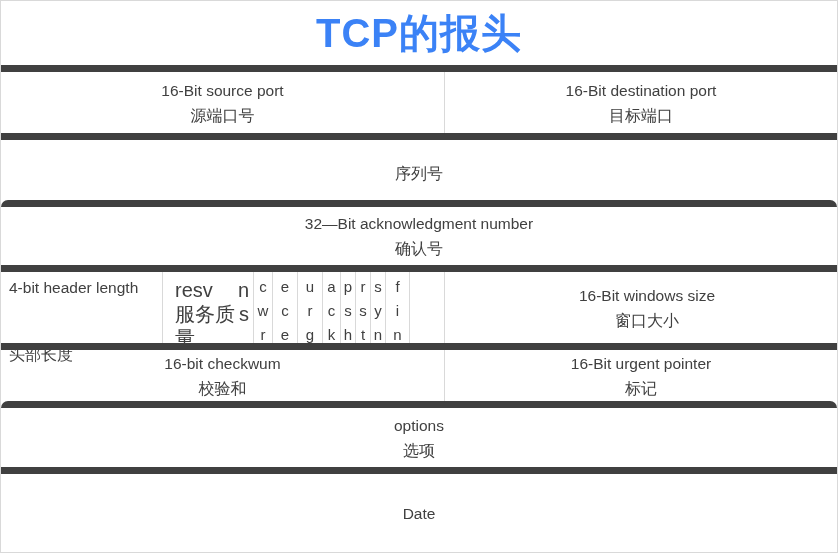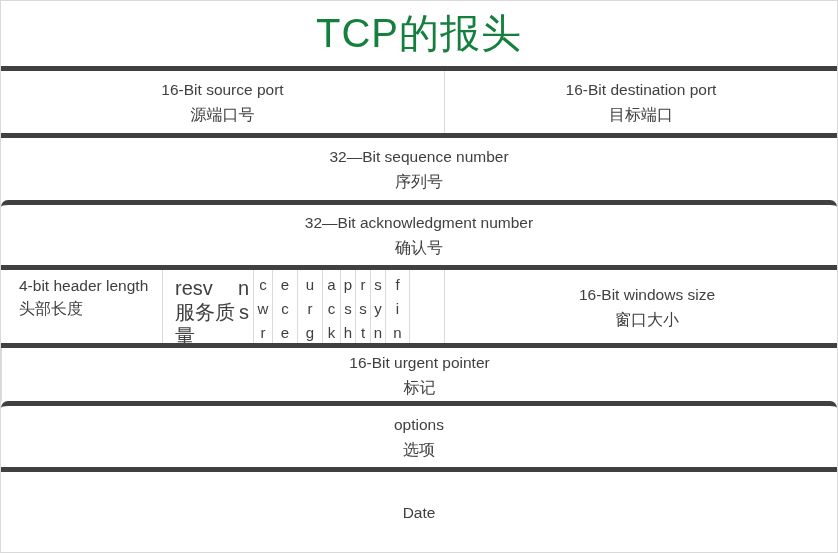--- a/index.html
+++ b/index.html
@@ -13,34 +13,34 @@
     height: 553px;
     border: 1px solid #d9d9d9;
     background: #ffffff;
     display: flex;
     flex-direction: column;
     overflow: hidden;
   }
   .row {
     display: flex;
     flex-direction: row;
-    border-top: 5px solid #404040;
+    border-top: 7px solid #404040;
   }
   .row.first { border-top: none; }
 
   
   .title-row {
     height: 67px;
     align-items: center;
     justify-content: center;
   }
   .title-text {
     font-size: 40px;
-    font-weight: 400;
-    color: #15803d;
+    font-weight: 700;
+    color: #3b82f6;
     letter-spacing: 1px;
   }
 
   
   .cell {
     display: flex;
     flex-direction: column;
     justify-content: center;
     align-items: center;
     font-size: 15.5px;
@@ -57,21 +57,22 @@
   .h60 { height: 60px; }
   .h72 { height: 88px; }
 
   .half-left { width: 443px; }
 
   
   .hdr-len-cell {
     width: 161px;
     align-items: flex-start;
     justify-content: flex-start;
-    padding: 7px 0 0 18px;
+    padding: 7px 0 0 8px;
+    gap: 44px;
   }
   .hdr-len-cell .zh { margin-top: 6px; }
 
   .resv-cell {
     width: 91px;
     display: flex;
     flex-direction: column;
     justify-content: flex-start;
     padding: 6px 4px 0 12px;
     font-size: 20px;
@@ -113,21 +114,20 @@
       <div class="zh">源端口号</div>
     </div>
     <div class="cell grow bl">
       <div class="en">16-Bit destination port</div>
       <div class="zh">目标端口</div>
     </div>
   </div>
 
   <div class="row h69">
     <div class="cell grow">
-      <div class="en">32—Bit sequence number</div>
       <div class="zh">序列号</div>
     </div>
   </div>
 
   <div class="row h68">
     <div class="cell grow">
       <div class="en">32—Bit acknowledgment number</div>
       <div class="zh">确认号</div>
     </div>
   </div>
@@ -192,20 +192,24 @@
 
     <div class="empty-col bl"></div>
 
     <div class="cell windows-cell bl">
       <div class="en">16-Bit windows size</div>
       <div class="zh">窗口大小</div>
     </div>
   </div>
 
   <div class="row h60">
+    <div class="cell half-left">
+      <div class="en">16-bit checkwum</div>
+      <div class="zh">校验和</div>
+    </div>
     <div class="cell grow bl">
       <div class="en">16-Bit urgent pointer</div>
       <div class="zh">标记</div>
     </div>
   </div>
 
   <div class="row h68">
     <div class="cell grow">
       <div class="en">options</div>
       <div class="zh">选项</div>

